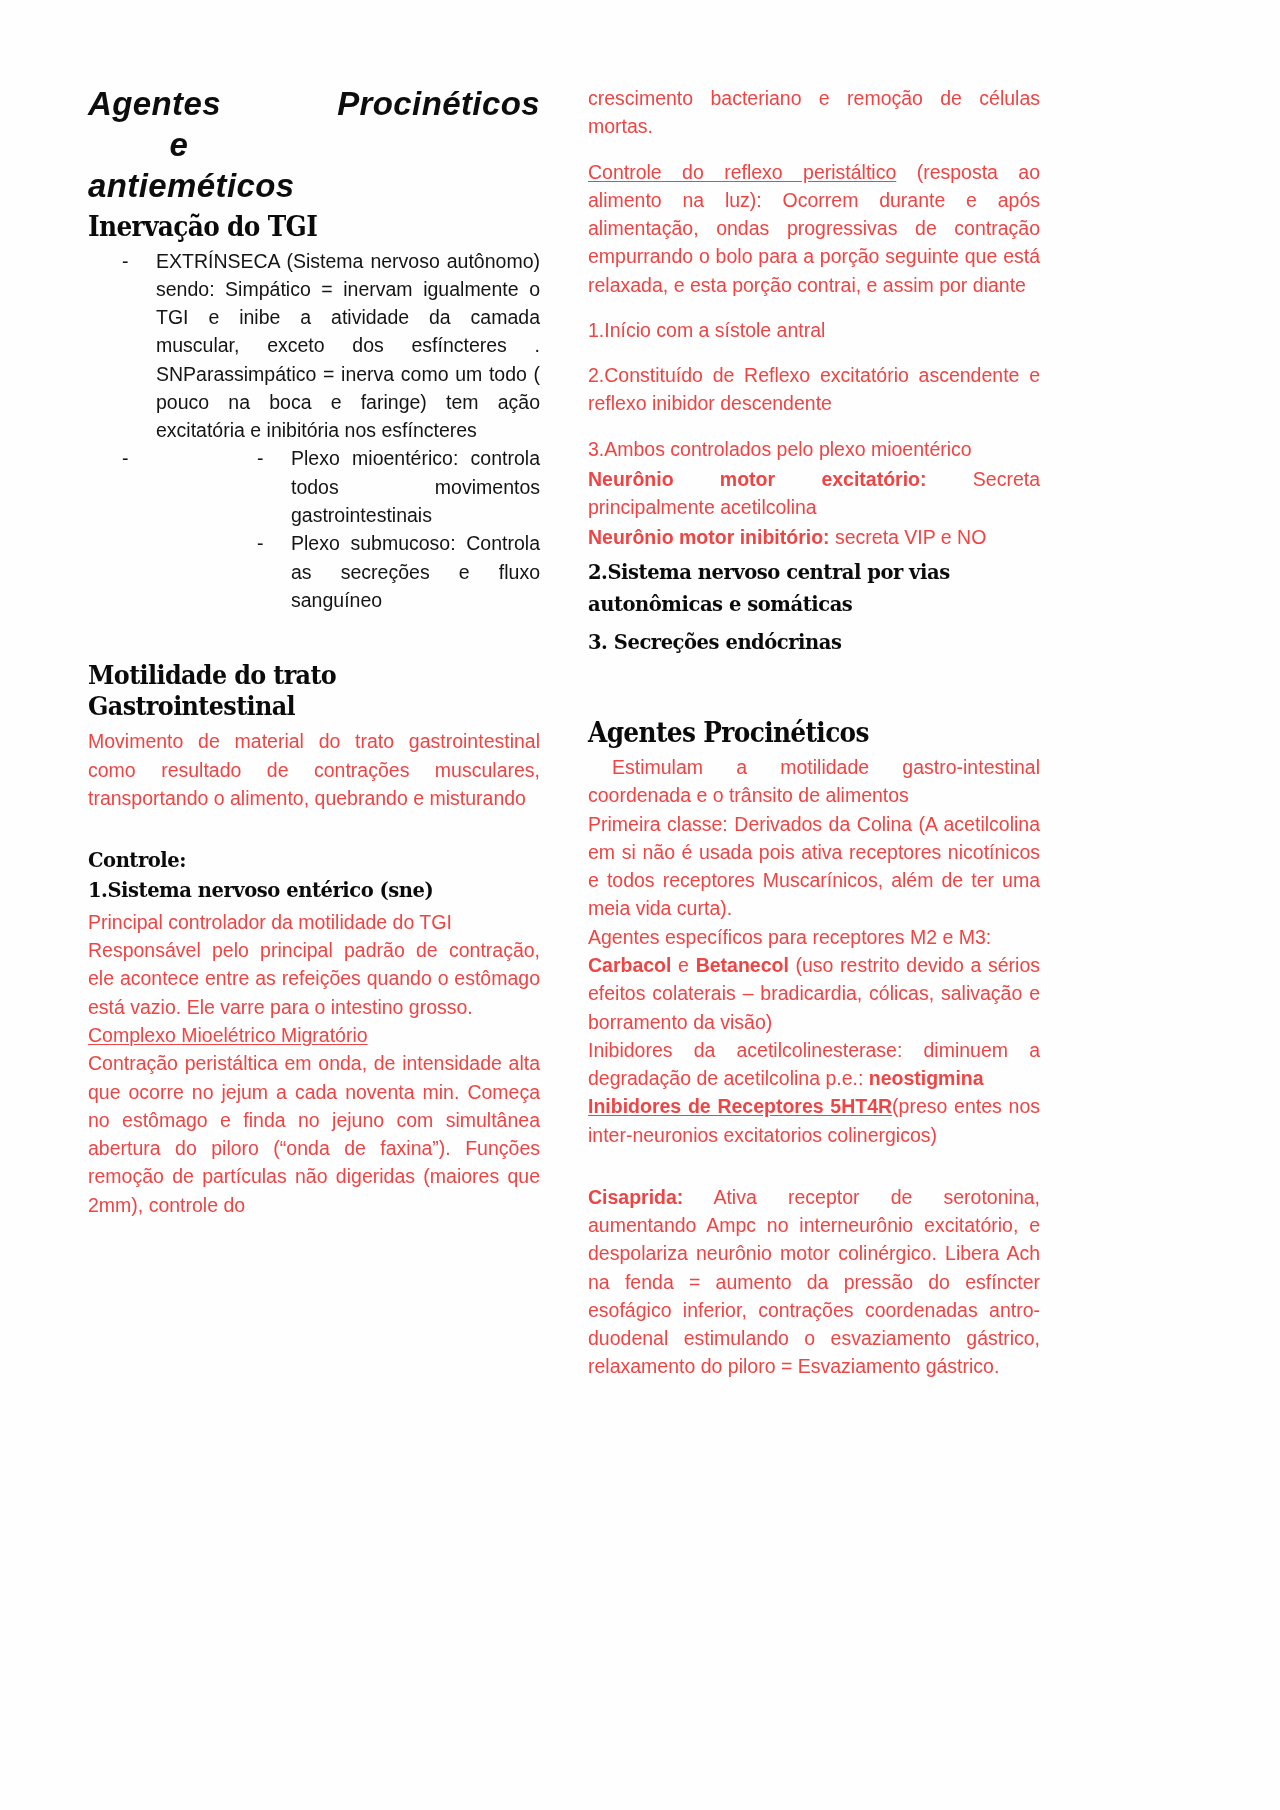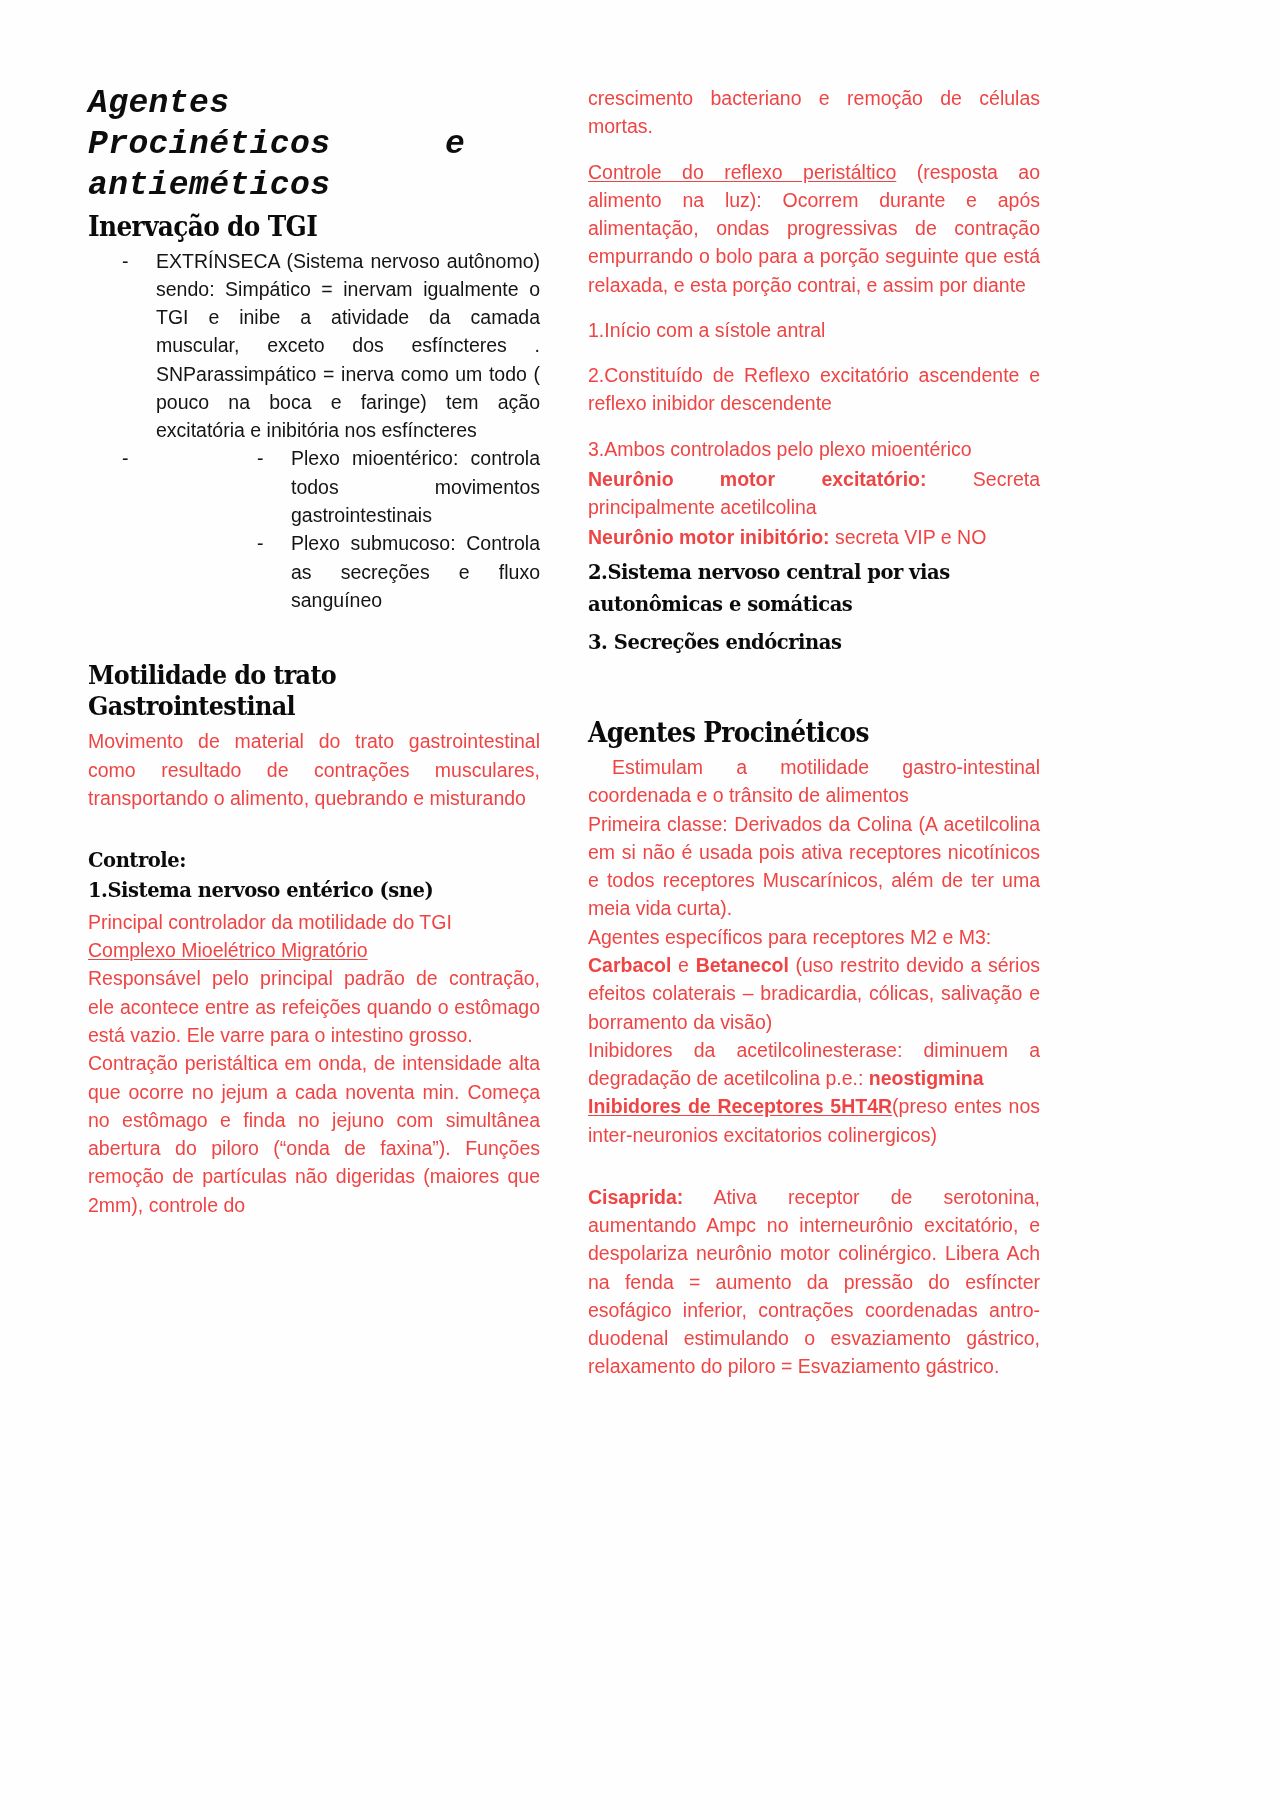--- a/index.html
+++ b/index.html
@@ -28,21 +28,21 @@
     gap: 48px;
     height: 100%;
   }
   .col {
     width: 452px;
     flex: 0 0 452px;
   }
 
   
   .doc-title {
-    font-family: Liberation Mono, monospace;
+    font-family: Liberation Sans, sans-serif;
     font-style: italic;
     font-weight: bold;
     font-size: 33px;
     line-height: 1.24;
     letter-spacing: 0.4px;
     text-align: justify;
     text-align-last: left;
     margin: 0 0 2px 0;
     word-spacing: 2px;
     color: #0d0d0d;
@@ -181,23 +181,23 @@
       <div class="sec-head mid">Motilidade do trato Gastrointestinal</div>
 
       <p class="body">Movimento de material do trato gastrointestinal como resultado de contrações musculares, transportando o alimento, quebrando e misturando</p>
 
       <div class="sub-head spaced-top">Controle:</div>
 
       <div class="num-head">1.Sistema nervoso entérico (sne)</div>
 
       <p class="body">Principal controlador da motilidade do TGI</p>
 
+      <p class="body">Responsável pelo principal padrão de contração, ele acontece entre as refeições quando o estômago está vazio. Ele varre para o intestino grosso.</p>
+
       <p class="body"><u>Complexo Mioelétrico Migratório</u></p>
-
-      <p class="body">Responsável pelo principal padrão de contração, ele acontece entre as refeições quando o estômago está vazio. Ele varre para o intestino grosso.</p>
 
       <p class="body">Contração peristáltica em onda, de intensidade alta que ocorre no jejum a cada noventa min. Começa no estômago e finda no jejuno com simultânea abertura do piloro (“onda de faxina”). Funções remoção de partículas não digeridas (maiores que 2mm), controle do</p>
 
     </div>
 
     <div class="col">
 
       <p class="body">crescimento bacteriano e remoção de células mortas.</p>
 
       <p class="body gap"><u>Controle do reflexo peristáltico</u><span> (resposta ao alimento na luz): Ocorrem durante e após alimentação, ondas progressivas de contração empurrando o bolo para a porção seguinte que está relaxada, e esta porção contrai, e assim por diante</span></p>

